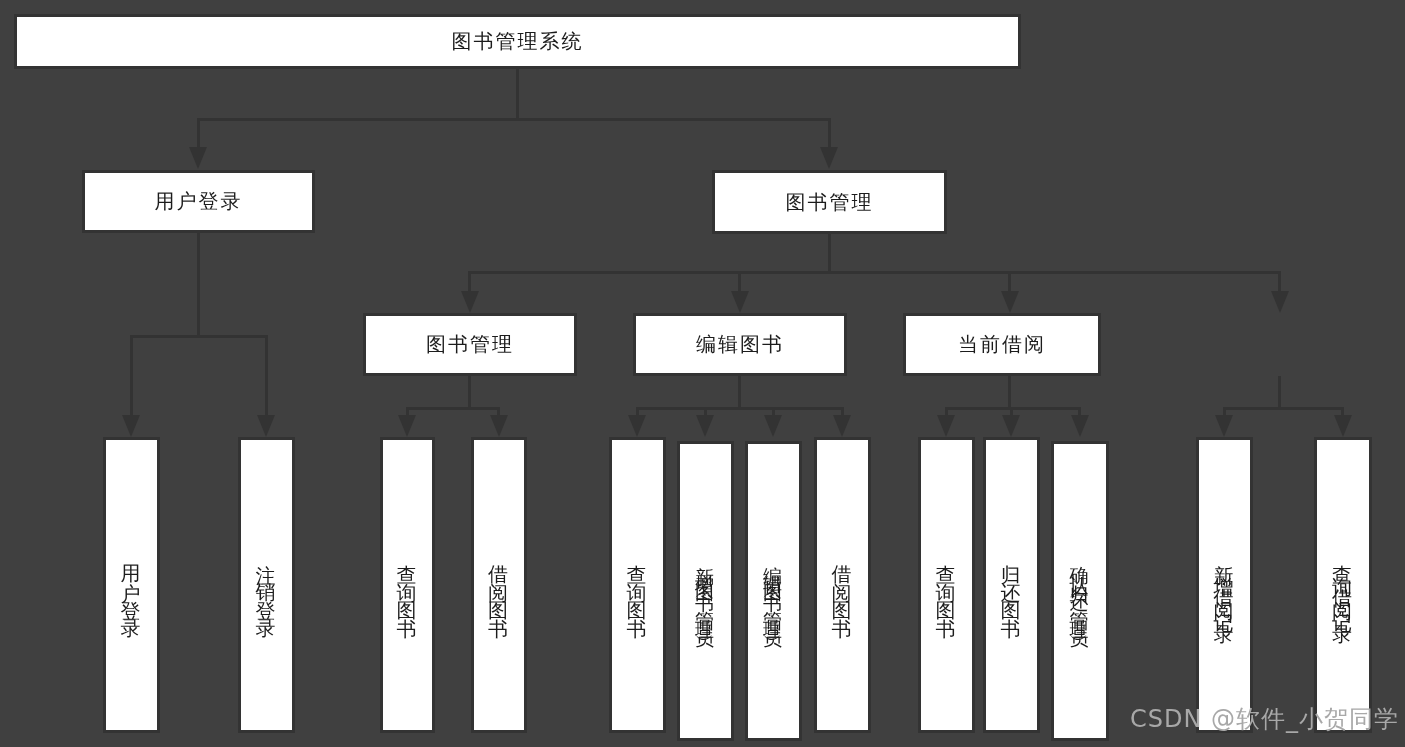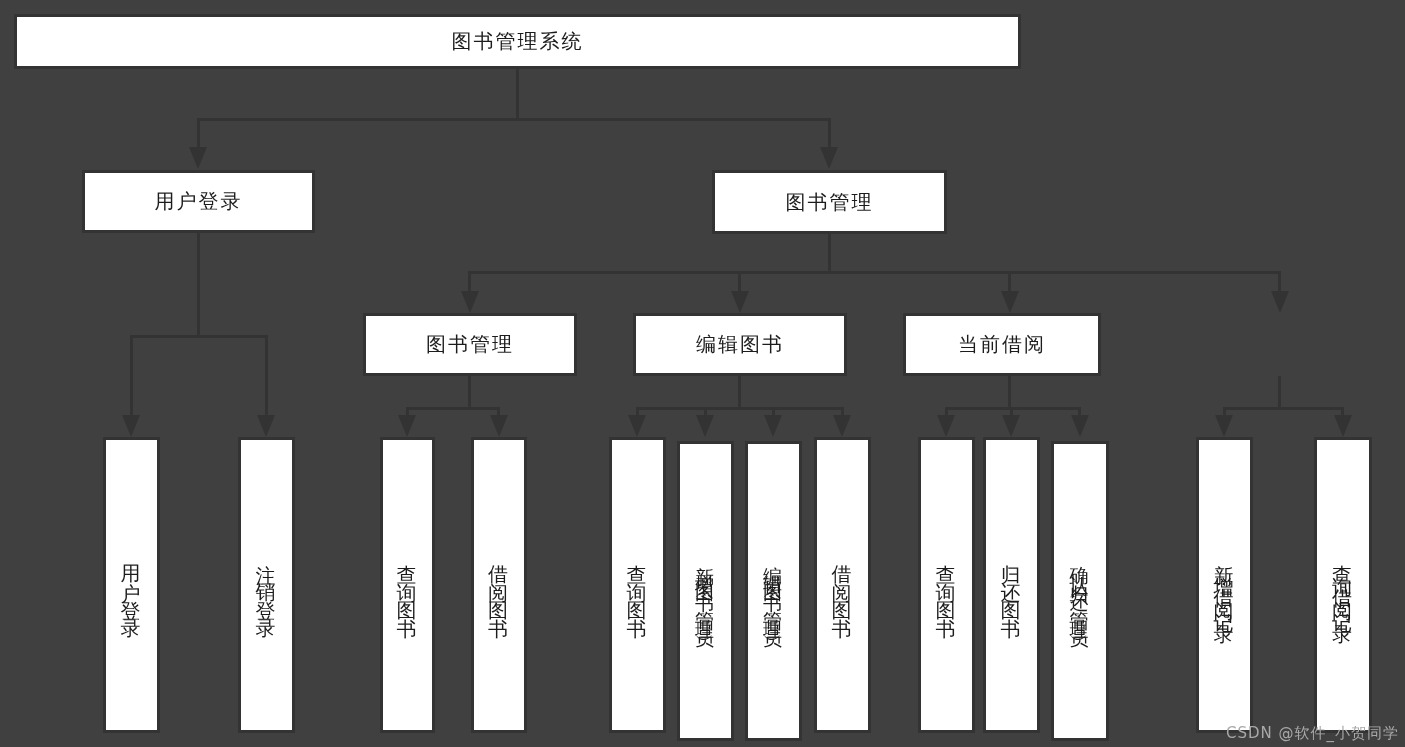--- a/index.html
+++ b/index.html
@@ -18,22 +18,22 @@
   .v4 span{letter-spacing:18px;}
   .v6 span{letter-spacing:12px;}
   .v9 span{letter-spacing:9px;font-size:19px;}
   .ln{position:absolute;background:#333333;z-index:1;}
   .arrow{
     position:absolute;width:0;height:0;z-index:1;
     border-left:9px solid transparent;border-right:9px solid transparent;
     border-top:22px solid #333333;
   }
   .watermark{
-    position:absolute;right:6px;bottom:4px;z-index:9;
-    color:#a8a8a8;font-size:15px;letter-spacing:1px;white-space:nowrap;margin-top:48px;
+    position:absolute;right:6px;bottom:12px;z-index:9;
+    color:#a8a8a8;font-size:24px;letter-spacing:1px;white-space:nowrap;margin-top:48px;
   }
 </style>
 </head>
 <body>
 
 <div class="stage">
 
   <div class="node" style="left:14px;top:14px;width:1007px;height:55px">
     <span>图书管理系统</span>
   </div>

